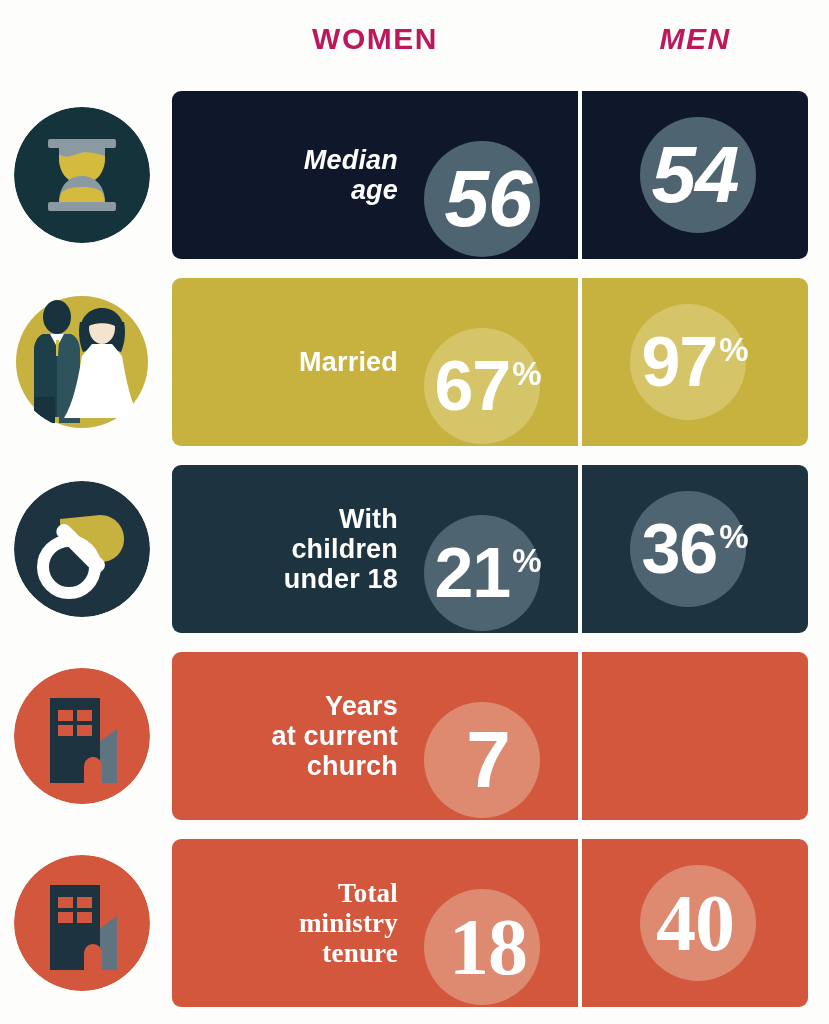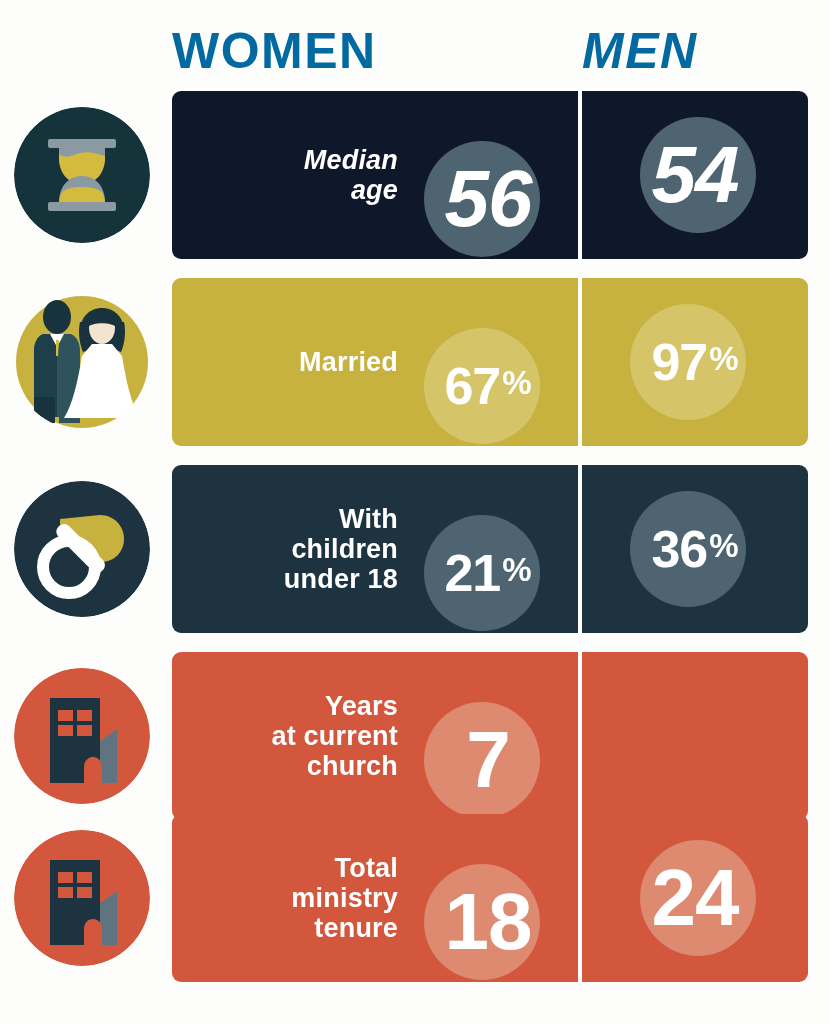--- a/index.html
+++ b/index.html
@@ -22,41 +22,41 @@
   
   .header {
     position: absolute;
     left: 0; top: 0;
     width: 829px;
     height: 86px;
   }
   .col-head {
     position: absolute;
     top: 22px;
-    font-size: 50px;
+    font-size: 30px;
     font-weight: 700;
     letter-spacing: 1.5px;
-    color: #0369a1;
-    text-align: left;
+    color: #be185d;
+    text-align: center;
   }
   .col-head.women { left: 172px; width: 406px; }
   .col-head.men   { left: 582px; width: 226px; font-style: italic; }
 
   
   .row {
     position: absolute;
     left: 0;
     width: 829px;
     height: 168px;
   }
   .row.r0 { top: 91px; }
   .row.r1 { top: 278px; border-radius: 24px; }
   .row.r2 { top: 465px; }
   .row.r3 { top: 652px; }
-  .row.r4 { top: 814px; }
+  .row.r4 { top: 839px; font-family: Liberation Serif, serif; }
 
   
   .icon-disc {
     position: absolute;
     left: 14px;
     top: 16px;
     width: 136px;
     height: 136px;
     border-radius: 50%;
     overflow: hidden;
@@ -131,21 +131,21 @@
   .num {
     position: relative;
     z-index: 2;
     display: flex;
     align-items: flex-start;
     color: #ffffff;
     font-weight: 700;
     line-height: 1;
   }
   .num .digits {
-    font-size: 52px;
+    font-size: 70px;
     letter-spacing: -1px;
   }
   .num .pct {
     font-size: 33px;
     font-weight: 700;
     margin-top: 6px;
     margin-left: 2px;
   }
   .num.no-pct .digits { font-size: 80px; }
 
@@ -332,20 +332,20 @@
           <div class="num no-pct">
             <span class="digits">18</span>
           </div>
         </div>
       </div>
       <div class="divider"></div>
       <div class="card-half right">
         <div class="num-wrap right">
           <div class="halo" style="background:#dd8a71;"></div>
           <div class="num no-pct">
-            <span class="digits">24</span>
+            <span class="digits">40</span>
           </div>
         </div>
       </div>
     </div>
   </div>
 
 </div>
 
 </body></html>

